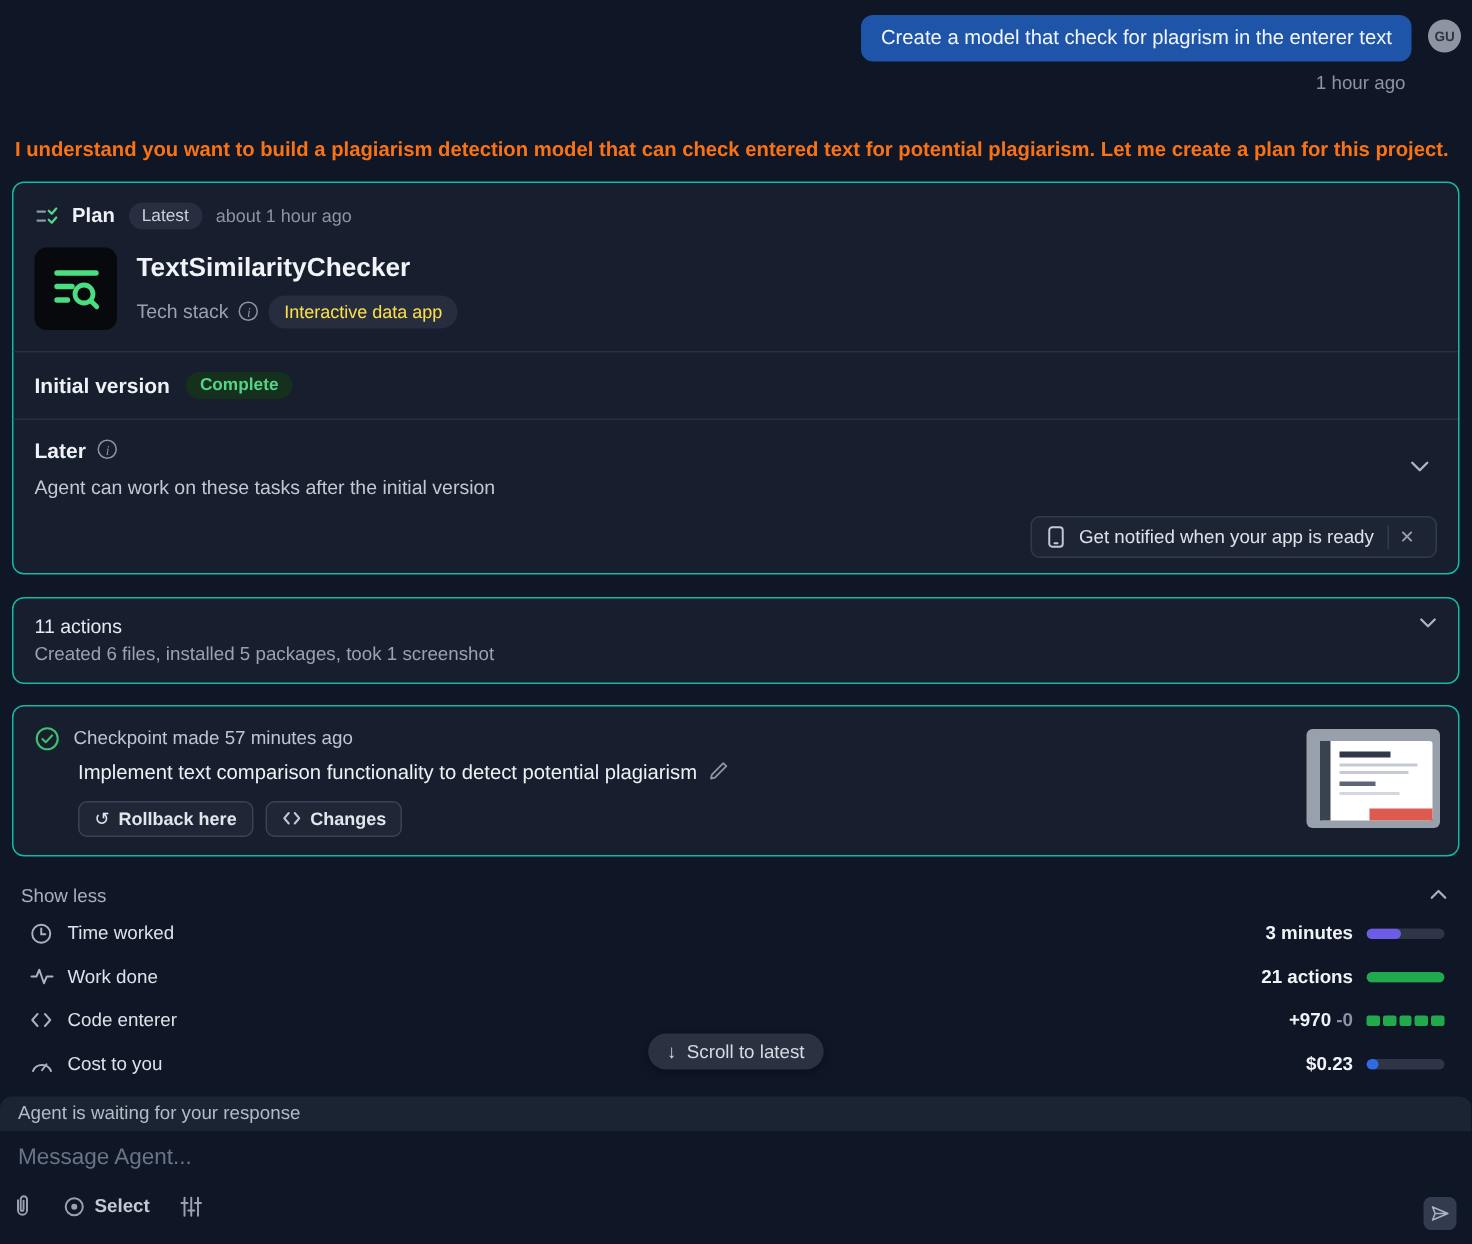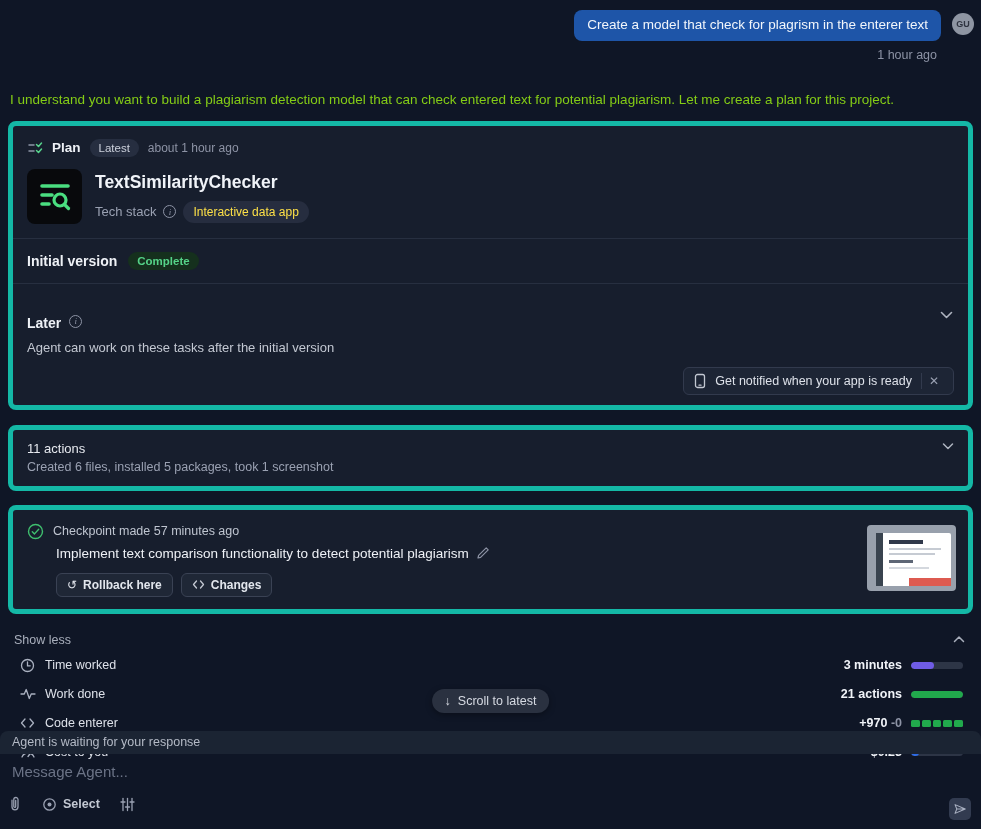--- a/index.html
+++ b/index.html
@@ -20,26 +20,26 @@
     background:#1e55a8; color:#f2f6fb; font-size:13.5px;
     padding:8px 13px; border-radius:8px; max-width:640px; line-height:1.1;
   }
   .avatar {
     width:22px; height:22px; border-radius:50%; background:#8e95a2;
     color:#2f3440; font-size:9px; font-weight:bold;
     display:flex; align-items:center; justify-content:center; margin-top:3px;
   }
   .ts-row { text-align:right; padding-right:37px; margin-top:7px; color:#8d93a5; font-size:12.5px; }
 
-  .agent-text { margin:30px 10px 0 10px; font-size:13.5px; color:#84cc16; }
+  .agent-text { margin:30px 10px 0 10px; font-size:13.5px; color:#f97316;font-weight:bold; }
 
   
   .card {
     margin:0 8px; background:#171e2d;
-    border:5px solid #14b8a6; border-radius:8px;
+    border:1px solid #14b8a6; border-radius:8px;
   }
   .plan-card { margin-top:14px; }
   .plan-header { display:flex; align-items:center; gap:9px; padding:13px 14px 0 14px; }
   .plan-title { font-weight:bold; font-size:13.5px; color:#eef1f6; }
   .pill {
     background:#262e40; color:#ccd1dc; font-size:11.5px;
     border-radius:10px; padding:3px 9px;
   }
   .plan-ts { color:#8d93a5; font-size:12px; }
 
@@ -57,21 +57,21 @@
     font-family:"Liberation Serif", serif; font-style:italic;
   }
   .badge-pill { background:#262d3f; color:#fde047; font-size:12px; border-radius:11px; padding:4px 10px; }
 
   .divider { border-top:1px solid #272f40; }
   .iv-row { display:flex; align-items:center; gap:11px; padding:13px 14px; }
   .section-title { font-size:14px; font-weight:bold; color:#eef1f6; }
   .complete-badge { background:#15301d; color:#55d388; font-size:11.5px; border-radius:10px; padding:3px 9px;font-weight:bold; }
 
   .later-sec { padding:12px 14px 10px 14px; }
-  .later-head { display:flex; align-items:flex-start; gap:8px;margin-top:19px; }
+  .later-head { display:flex; align-items:center; gap:8px; }
   .later-desc { margin-top:9px; color:#c3c8d2; font-size:13px; }
   .later-chevron { position:absolute; right:28px; margin-top:14px; color:#aeb4c0; }
   .toast-row { display:flex; justify-content:flex-end; margin-top:12px; }
   .toast {
     display:inline-flex; align-items:center; gap:9px;
     background:#1d2535; border:1px solid #323a4d; border-radius:6px;
     padding:5px 7px 5px 10px; color:#dde1e9; font-size:12.5px;
   }
   .toast-x { color:#9aa1b2; font-size:12px; padding:1px 7px; border-left:1px solid #323a4d; cursor:default; }
 

